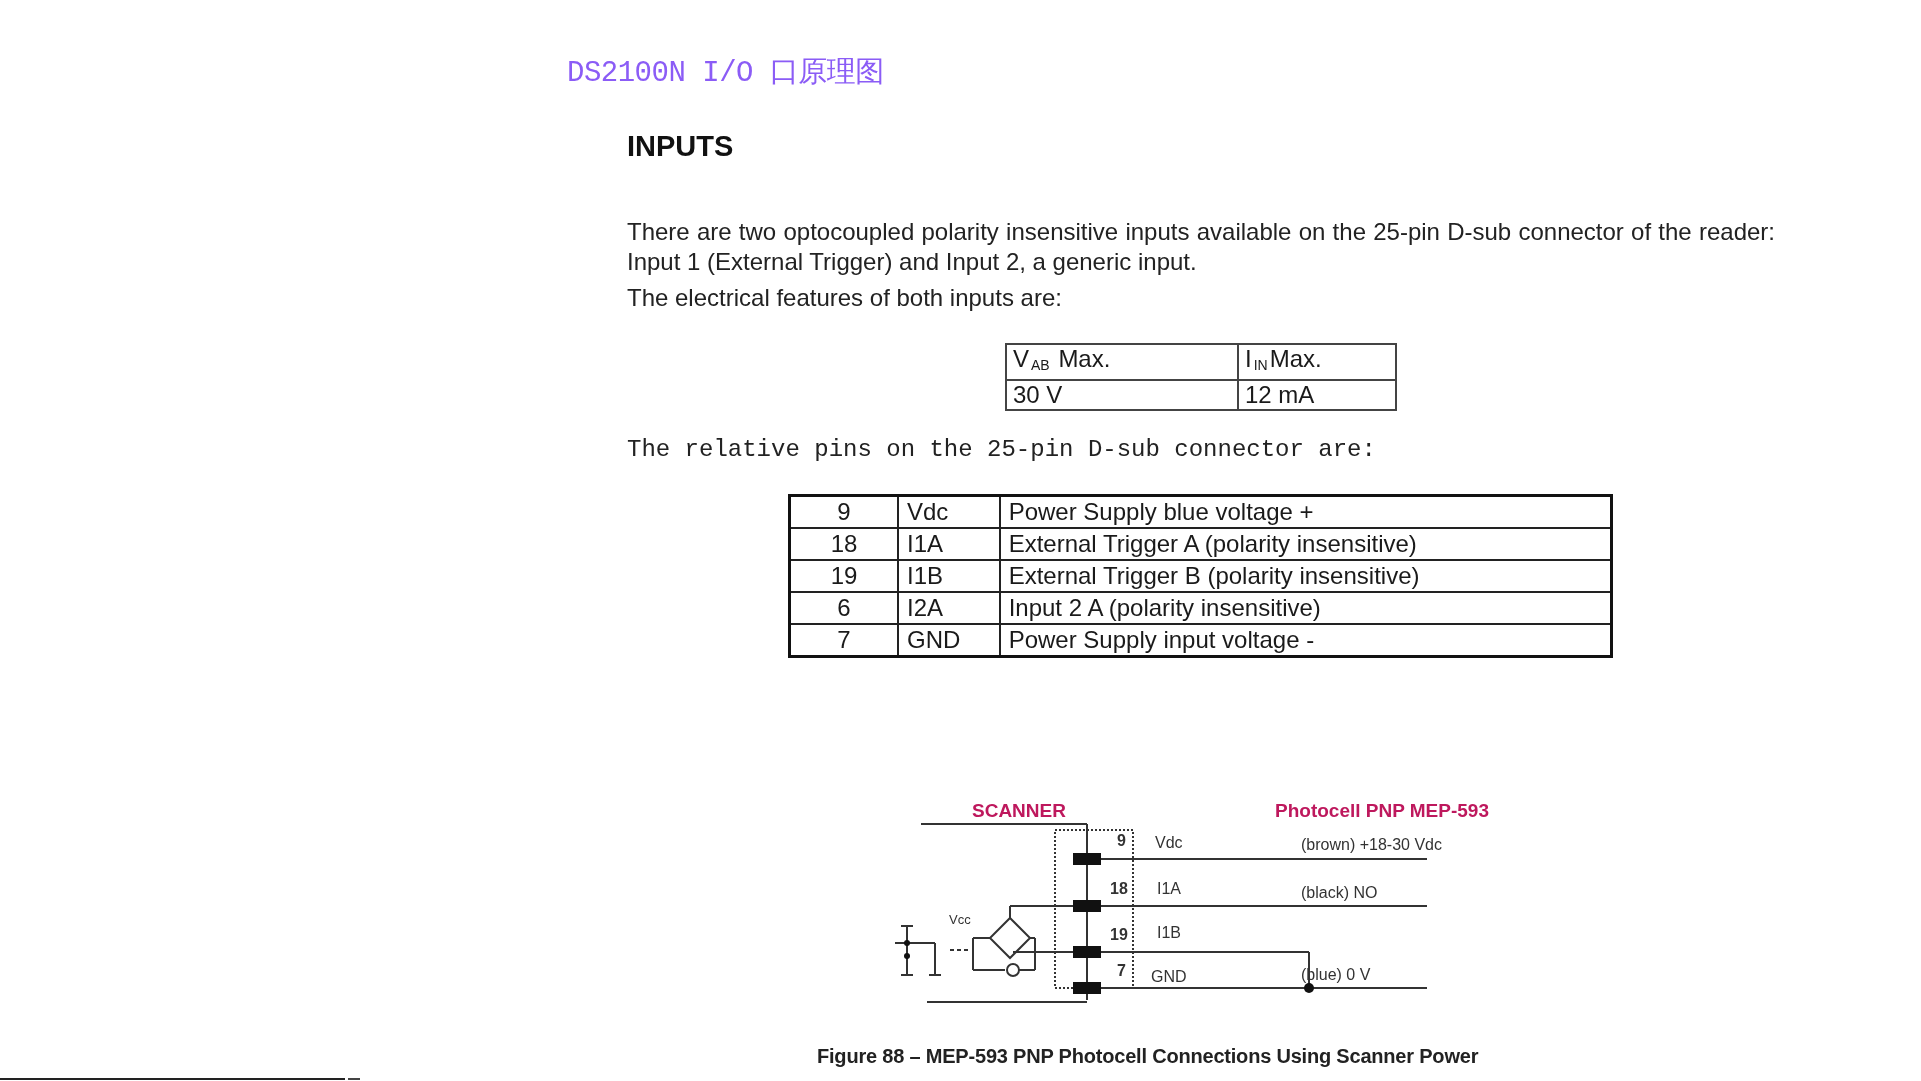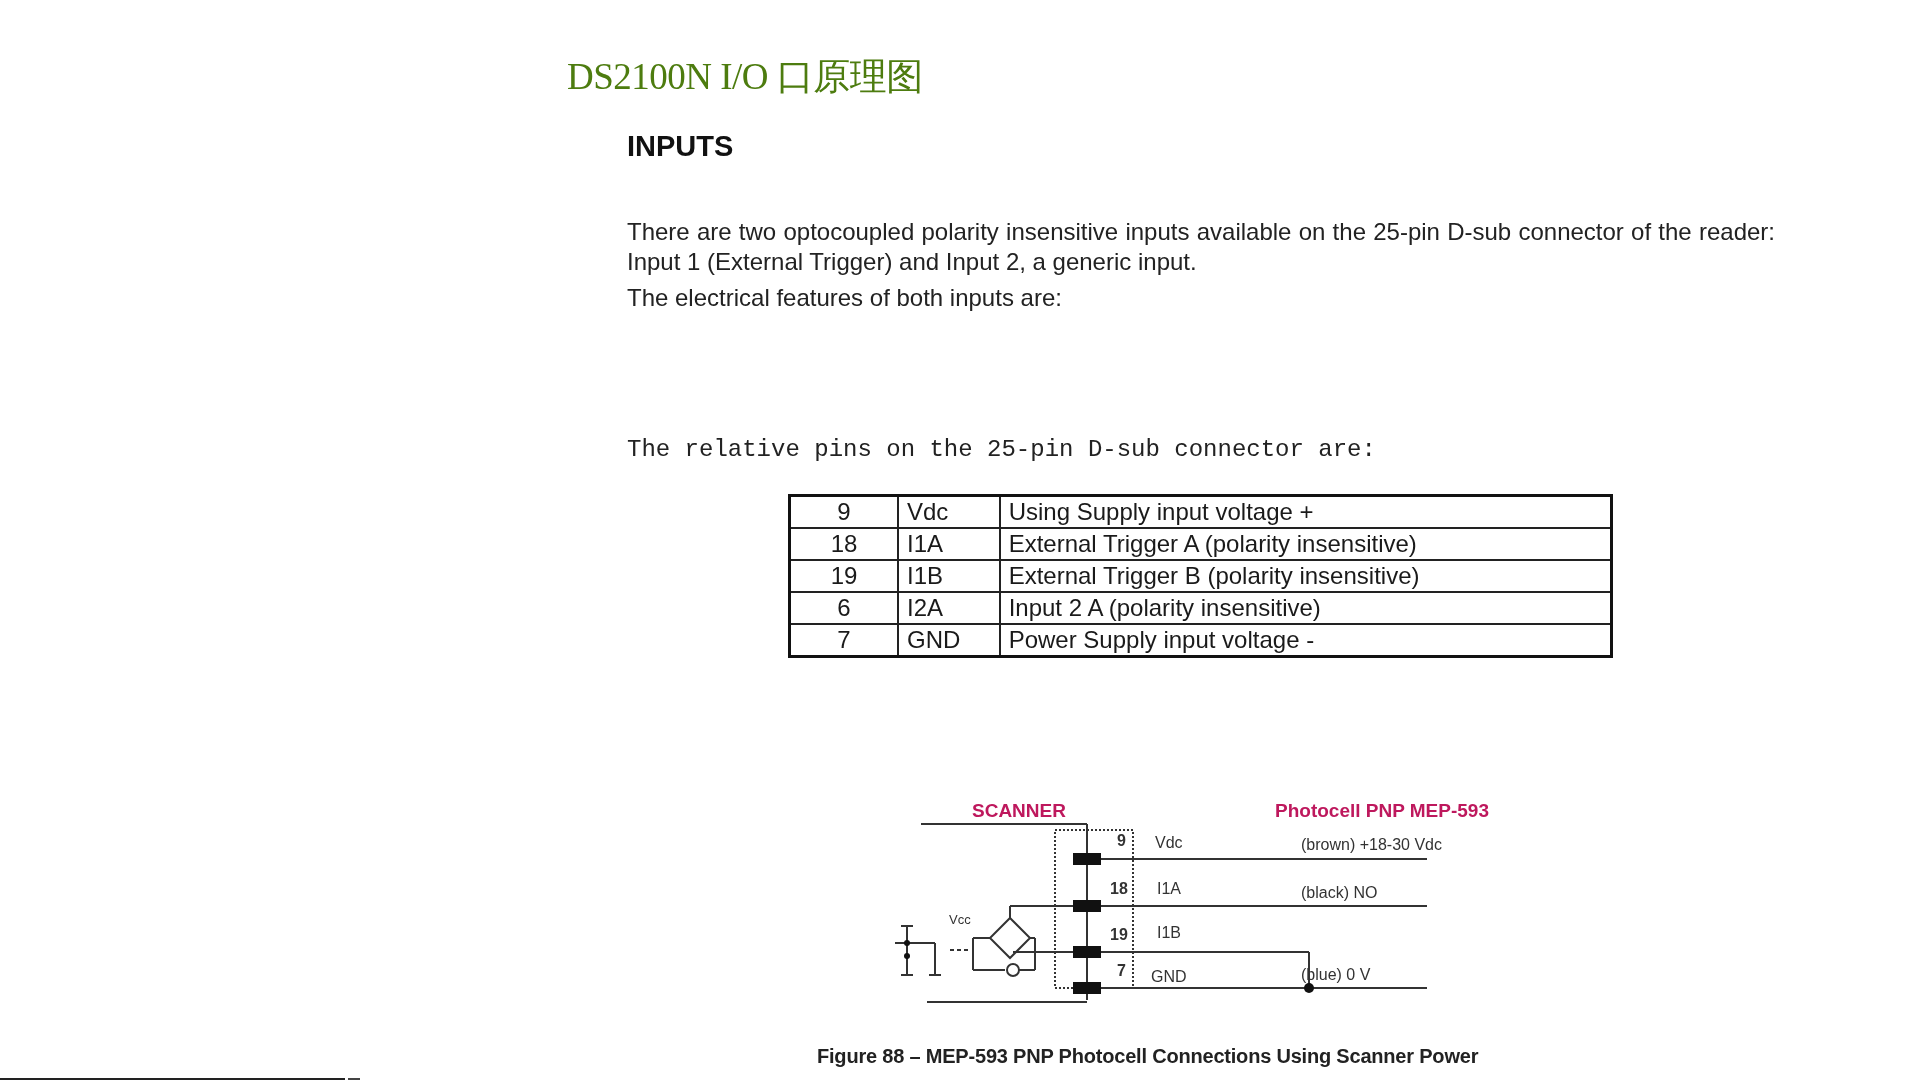--- a/index.html
+++ b/index.html
@@ -1,18 +1,18 @@
 <!DOCTYPE html>
 <html><head>
 <meta charset="utf-8">
 <style>
   html, body { margin:0; padding:0; background:#ffffff; }
   body { width:1921px; height:1081px; position:relative; overflow:hidden; color:#1a1a1a; font-family:"Liberation Sans", sans-serif; }
   .abs { position:absolute; }
-  .doc-title { left:567px; top:52px; font-size:37px; color:#4d7c0f; font-family:Liberation Serif, serif; letter-spacing:-0.5px; }
+  .doc-title { left:567px; top:52px; font-size:29px; color:#8b5cf6; font-family:Liberation Mono, monospace; letter-spacing:-0.5px; }
   .section-heading { left:627px; top:130px; font-size:29px; font-weight:bold; color:#111; }
   .para { left:627px; width:1148px; font-size:24px; line-height:30px; color:#222; }
   .para.justify { text-align:justify; text-align-last:left; }
   .p1 { top:193px;margin-top:24px; }
   .p2 { top:283px; }
   .p3 { top:435px;font-family:Liberation Mono, monospace; }
 
   table { border-collapse:collapse; position:absolute; }
   .spec-table { left:1005px; top:343px; width:392px; font-size:24px; }
   .spec-table td { border:2px solid #444; padding:0 6px; height:28px; line-height:28px; }
@@ -36,31 +36,39 @@
 </head>
 <body>
 
 <div class="abs doc-title">DS2100N I/O 口原理图</div>
 <div class="abs section-heading">INPUTS</div>
 <div class="abs para justify p1">There are two optocoupled polarity insensitive inputs available on the 25-pin D-sub connector of the reader: Input 1 (External Trigger) and Input 2, a generic input.</div>
 <div class="abs para p2">The electrical features of both inputs are:</div>
 
 <table class="spec-table">
   <tbody>
+      <tr>
+    <td><span>V</span><span class="sub">AB</span> <span>Max.</span></td>
+    <td><span>I</span><span class="sub">IN</span><span>Max.</span></td>
+  </tr>
+  <tr>
+    <td>30 V</td>
+    <td>12 mA</td>
+  </tr>
 </tbody>
   </table>
 
 <div class="abs para p3">The relative pins on the 25-pin D-sub connector are:</div>
 
 <table class="pin-table">
   <tbody>
   <tr>
     <td class="c-pin">9</td>
     <td>Vdc</td>
-    <td>Using Supply input voltage +</td>
+    <td>Power Supply blue voltage +</td>
   </tr>
   <tr>
     <td class="c-pin">18</td>
     <td>I1A</td>
     <td>External Trigger A (polarity insensitive)</td>
   </tr>
   <tr>
     <td class="c-pin">19</td>
     <td>I1B</td>
     <td>External Trigger B (polarity insensitive)</td>

